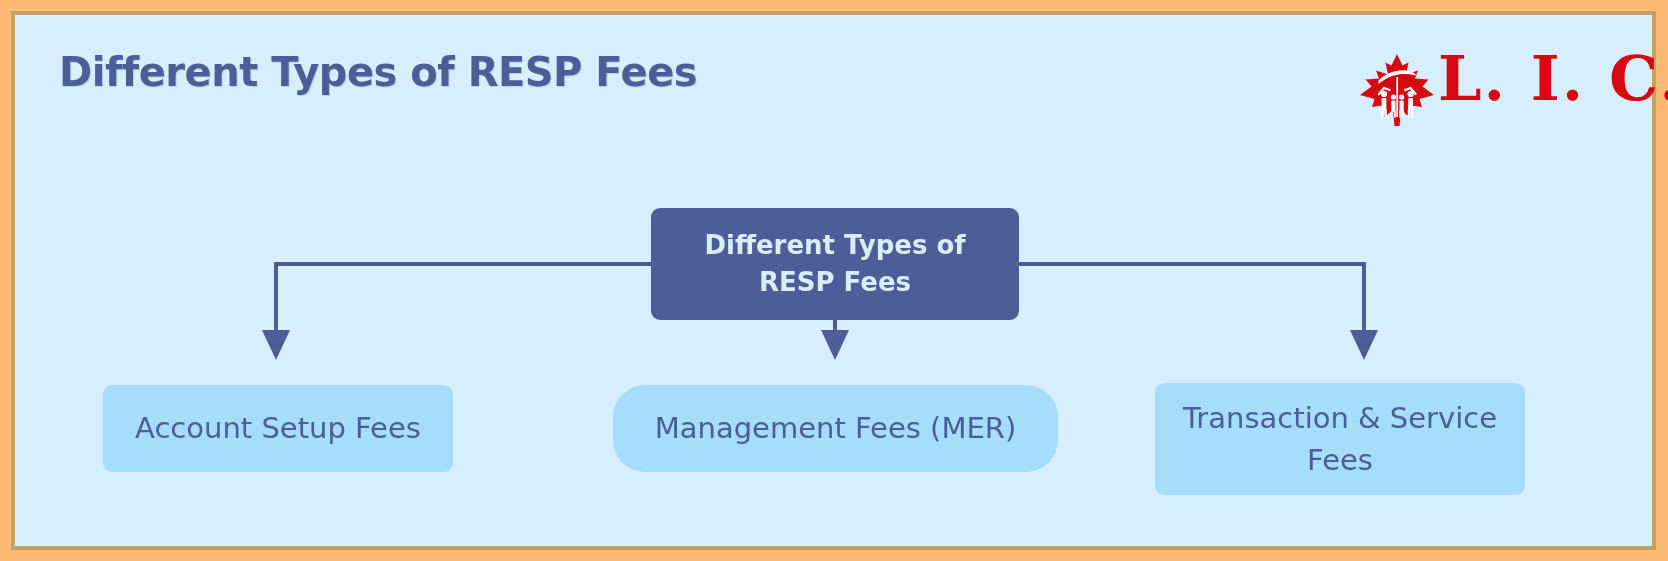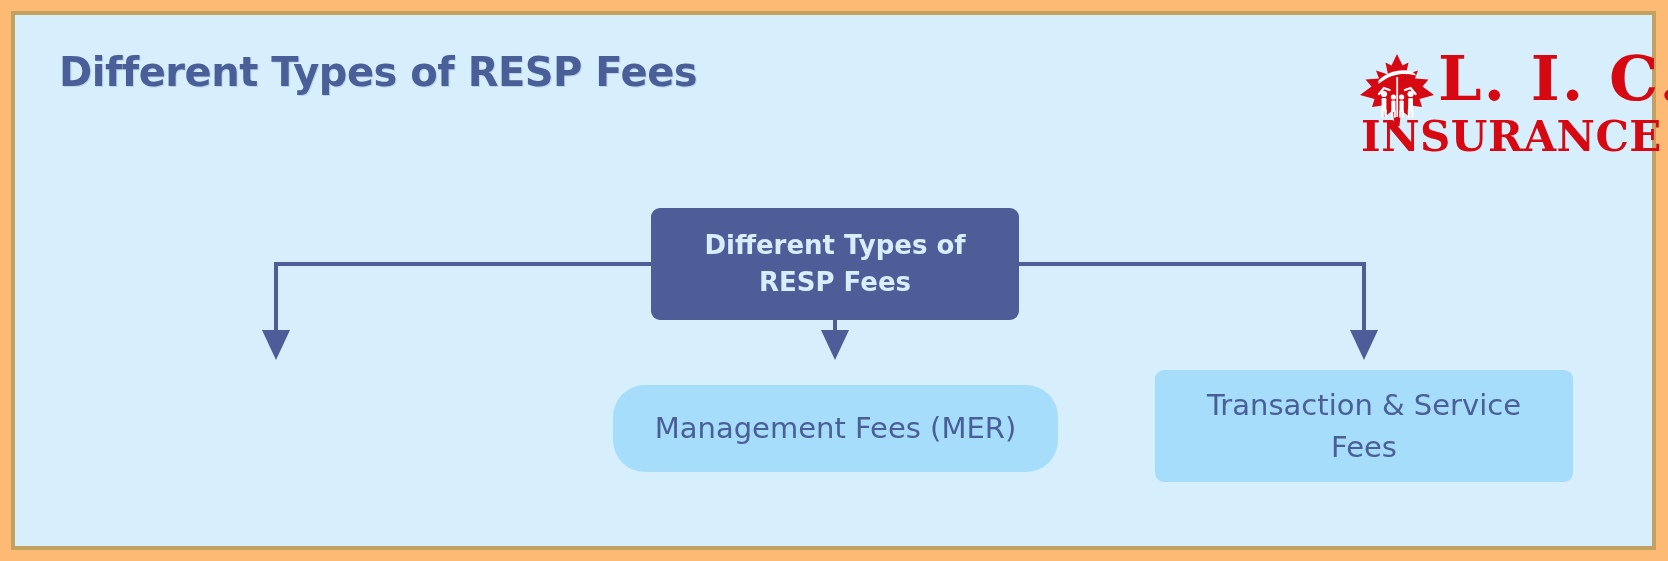--- a/index.html
+++ b/index.html
@@ -139,22 +139,22 @@
   }
   #leaf-node-1 {
     left: 613px;
     top: 385px;
     width: 445px;
     height: 87px;
     border-radius: 32px;
   }
   #leaf-node-2 {
     left: 1155px;
-    top: 370px;
-    width: 418px;
+    top: 383px;
+    width: 370px;
     height: 112px;
     justify-content: flex-end;
   }
 </style>
 </head>
 <body>
 
 <div id="canvas">
 
   <div id="frame"></div>
@@ -185,21 +185,20 @@
         <rect x="47.8" y="55.5" width="1.9" height="8"></rect>
         <rect x="51.5" y="55.5" width="1.9" height="8"></rect>
         <path d="M19 40 L24 34 L29.5 36" stroke="#ffffff" stroke-width="2.3" fill="none" stroke-linecap="round"></path>
         <path d="M55.5 40 L50.5 34 L45 36" stroke="#ffffff" stroke-width="2.3" fill="none" stroke-linecap="round"></path>
         <path d="M18.5 26.5 C25 19.5, 36 15.5, 46.5 16.5 C52 17, 55 19, 56 21.5
                  C50 19.5, 40 19, 32 22 C26 24.2, 21.5 27.5, 18.5 30 Z"></path>
         <rect x="36.3" y="23" width="1.8" height="40"></rect>
       </g>
     </svg>
     <div id="logo-lic">L. I. C.</div>
-    <div id="logo-insurance">INSURANCE</div>
   </div>
 
   <svg id="connectors" viewBox="0 0 1668 561" xmlns="http://www.w3.org/2000/svg">
     <g stroke="#4c5d98" stroke-width="4" fill="none">
 
       <path d="M651 264 L276 264 L276 330"></path>
 
       <path d="M835 320 L835 330"></path>
 
       <path d="M1019 264 L1364 264 L1364 330"></path>
@@ -208,20 +207,23 @@
       <polygon points="262,330 290,330 276,360"></polygon>
       <polygon points="821,330 849,330 835,360"></polygon>
       <polygon points="1350,330 1378,330 1364,360"></polygon>
     </g>
   </svg>
 
   <div class="node" id="root-node">
     <span>Different Types of RESP Fees</span>
   </div>
 
+  <div class="node leaf-node" id="leaf-node-0">
+    <span>Account Setup Fees</span>
+  </div>
 
   <div class="node leaf-node" id="leaf-node-1">
     <span>Management Fees (MER)</span>
   </div>
 
   <div class="node leaf-node" id="leaf-node-2">
     <span>Transaction &amp; Service Fees</span>
   </div>
 
 </div>

